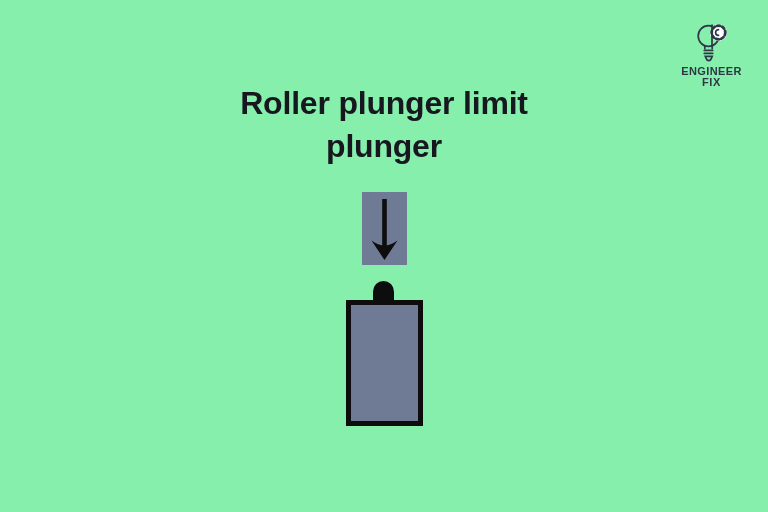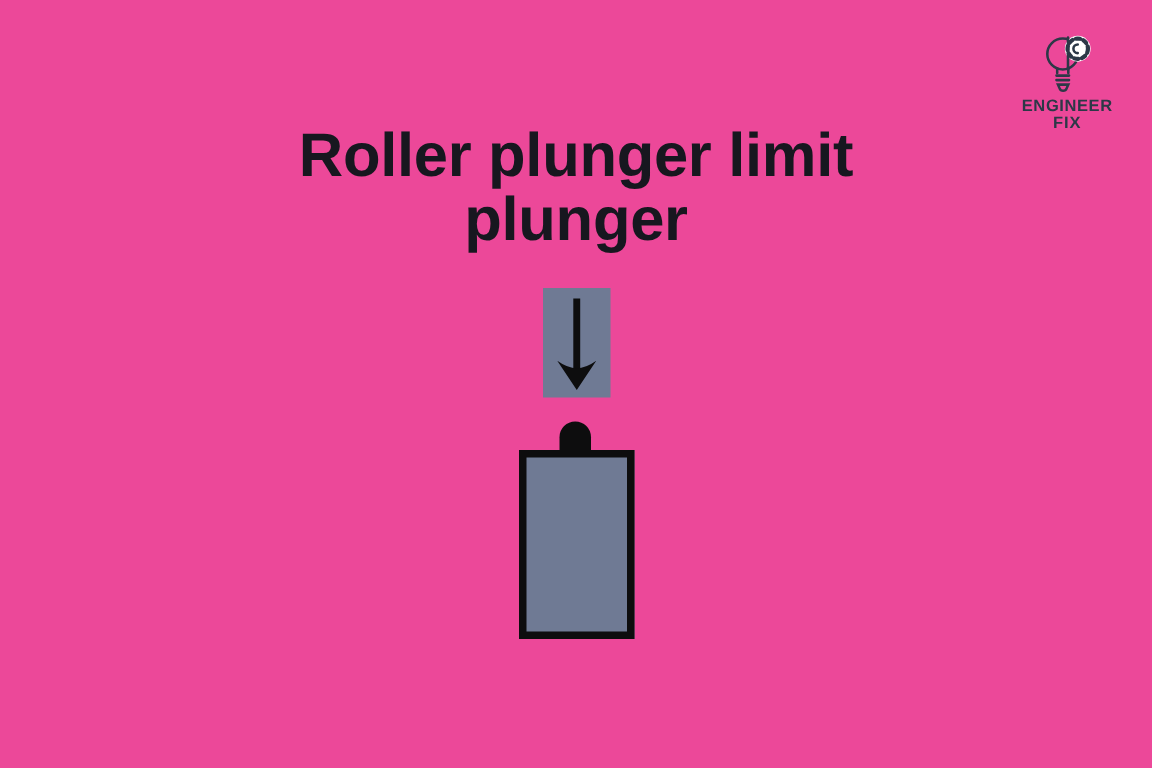--- a/index.html
+++ b/index.html
@@ -13,21 +13,21 @@
     background: #ffffff;
   }
 
   
   .page-title {
     position: absolute;
     top: 82px;
     left: 0;
     width: 100%;
     text-align: center;
-    font-size: 41px;
+    font-size: 32px;
     line-height: 43px;
     font-weight: 700;
     letter-spacing: -0.2px;
   }
   .page-title span { display: block; }
 
   
   .brand {
     position: absolute;
     left: 663px;
@@ -74,21 +74,21 @@
     top: 300px;
     width: 77px;
     height: 126px;
     border-style: solid;
     border-width: 5px;
   }
 </style>
 </head>
 <body>
 
-<div class="canvas" style="background: #ec4899;">
+<div class="canvas" style="background: #86efac;">
 
   <div class="brand">
     <svg class="brand-icon" width="34" height="42" viewBox="0 0 34 42">
       <g fill="none" stroke-width="1.7" stroke-linecap="round" stroke="#2c3847">
 
         <circle cx="13.5" cy="14" r="10.3"></circle>
 
         <circle cx="23.5" cy="10.5" r="8.6" fill="#ffffff" stroke="none"></circle>
 
         <circle cx="23.5" cy="10.5" r="6.8" stroke-width="2.8" stroke-dasharray="2.7 2.4"></circle>

